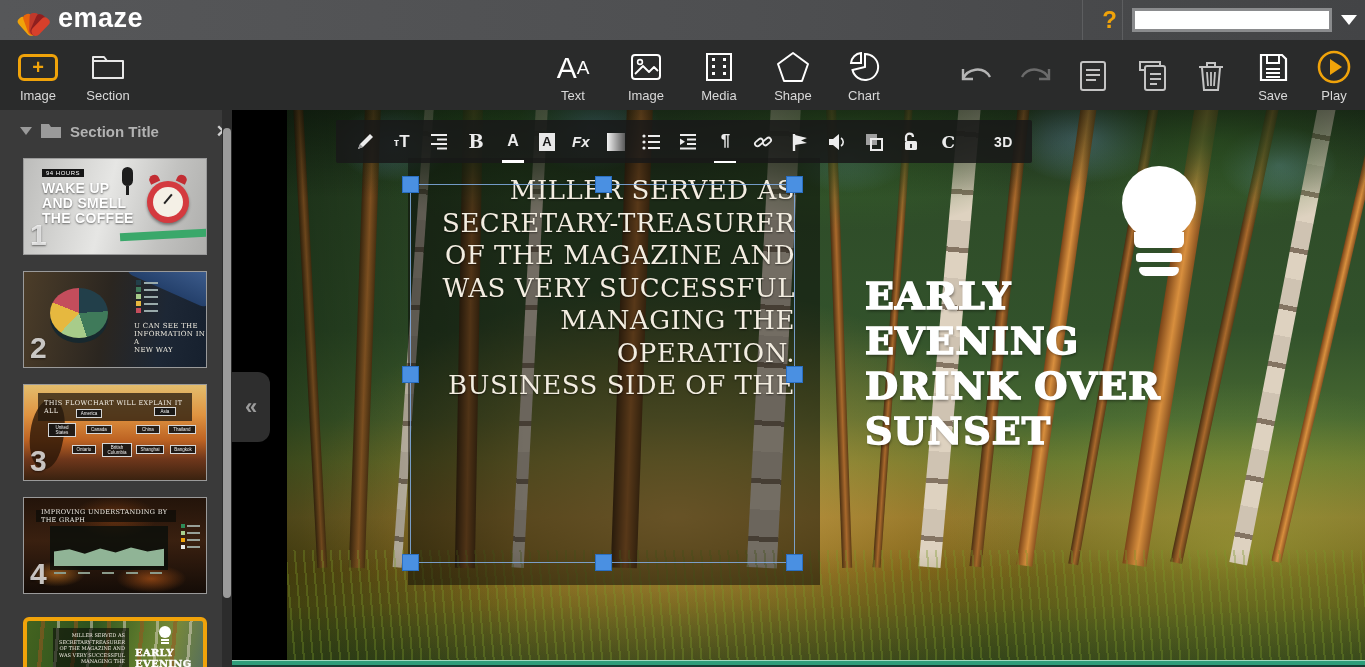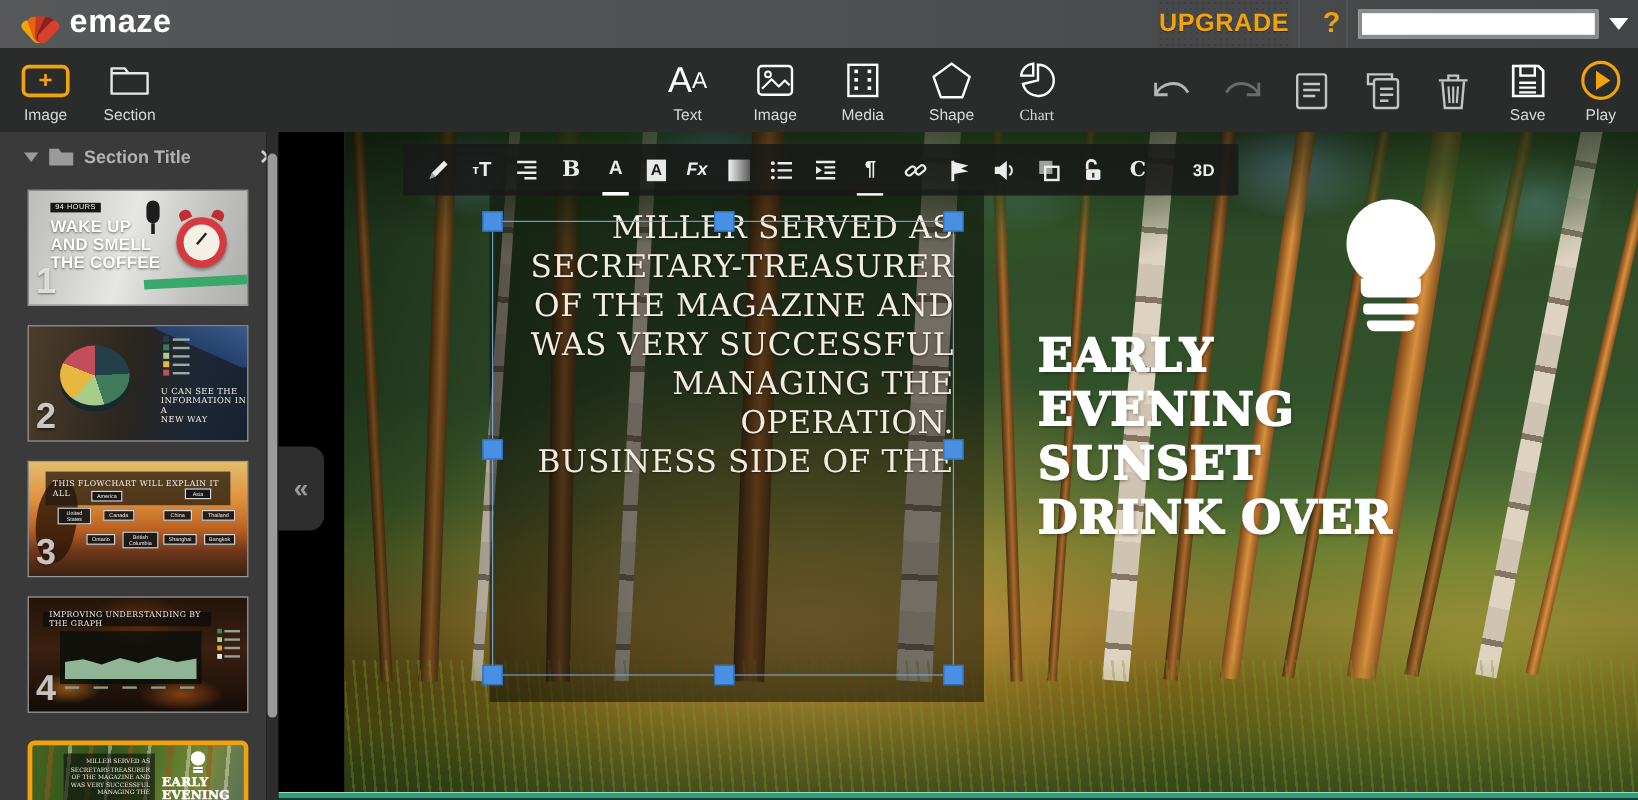--- a/index.html
+++ b/index.html
@@ -238,21 +238,20 @@
   <div class="brand">
     <div class="logo">
       <span style="background:#f0a30a; transform:rotate(-42deg);"></span>
       <span style="background:#e8640c; transform:rotate(-20deg);"></span>
       <span style="background:#c0392b; transform:rotate(2deg);"></span>
       <span style="background:#8e1f1f; transform:rotate(24deg);"></span>
       <span style="background:#d7402b; transform:rotate(44deg);"></span>
     </div>
     <span class="brand-name">emaze</span>
   </div>
-  <div class="upgrade">UPGRADE</div>
   <div class="top-divider" style="right:282px;"></div>
   <div class="help-q">?</div>
   <div class="top-divider" style="right:242px;"></div>
   <div class="user-box"></div>
   <div class="user-caret"></div>
 </div>
 
 <div class="toolbar">
   <div class="tool-item" style="left:6px;">
     <div class="ic">
@@ -301,21 +300,21 @@
     <div class="lbl">Media</div>
   </div>
   <div class="tool-item" style="left:761px;">
     <div class="ic">
       <svg width="34" height="32" viewBox="0 0 34 32">
           <polygon points="17,2 32,13 26,30 8,30 2,13" fill="none" stroke="#fff" stroke-width="2" stroke-linejoin="round"></polygon>
         </svg>
     </div>
     <div class="lbl">Shape</div>
   </div>
-  <div class="tool-item" style="left:832px;font-family:Liberation Serif, serif;">
+  <div class="tool-item" style="left:832px;">
     <div class="ic">
       <svg width="34" height="32" viewBox="0 0 34 32">
           <path d="M18 16 L18 3 A13 13 0 1 1 5.5 19 Z" fill="none" stroke="#fff" stroke-width="2"></path>
           <path d="M14 12 L14 2 A11 11 0 0 0 4 12 Z" fill="none" stroke="#fff" stroke-width="2"></path>
         </svg>
     </div>
     <div class="lbl">Chart</div>
   </div>
 
   <div class="icon-btn" style="left:958px;">
@@ -634,22 +633,22 @@
             <rect x="8" y="12" width="2" height="4" fill="#3a3a3a"></rect>
           </svg>
       </span>
       <span class="fi rot">C</span>
       <span class="fi td3">3D</span>
     </div>
 
     <div class="slide-title">
       <div>EARLY</div>
       <div>EVENING</div>
+      <div>DRINK OVER</div>
       <div>SUNSET</div>
-      <div>DRINK OVER</div>
     </div>
 
     <div class="bulb">
       <div class="globe"></div>
       <div class="neck1"></div>
       <div class="s1"></div>
       <div class="s2"></div>
     </div>
   </div>
 

